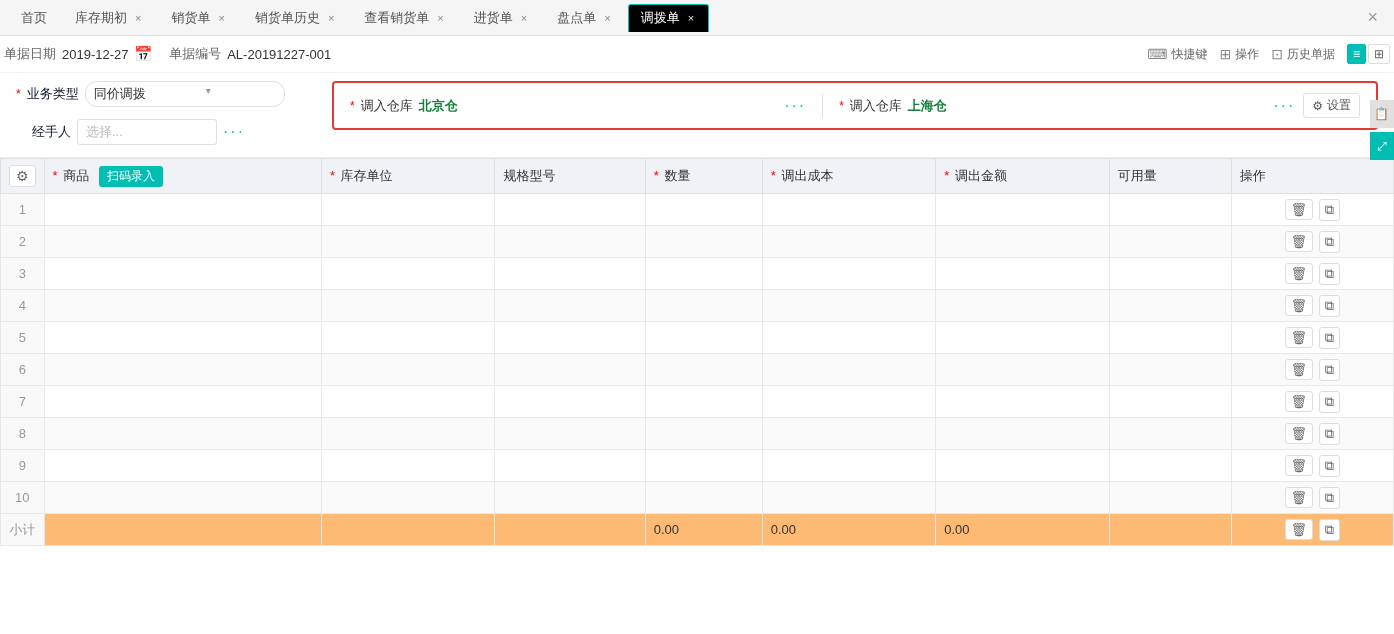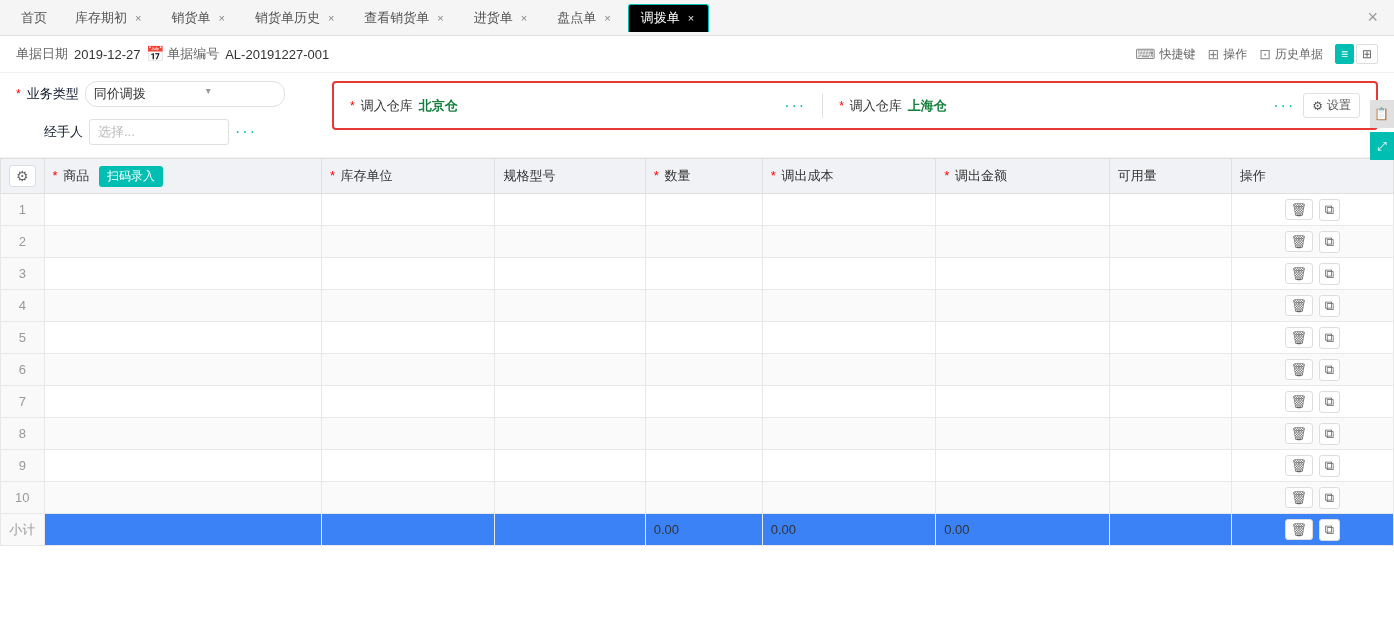--- a/index.html
+++ b/index.html
@@ -48,22 +48,22 @@
       font-size: 18px;
       color: #999;
       cursor: pointer;
       padding: 4px 8px;
     }
 
     
     .toolbar {
       display: flex;
       align-items: center;
-      padding: 8px 16px;
-      gap: 2px;
+      padding: 8px 4px;
+      gap: 16px;
       border-bottom: 1px solid #f0f0f0;
     }
     .toolbar-item {
       display: flex;
       align-items: center;
       gap: 6px;
       font-size: 13px;
       color: #333;
     }
     .toolbar-item label { color: #666; }
@@ -195,21 +195,21 @@
     }
     thead th.required::before {
       content: '*';
       color: #f00;
       margin-right: 2px;
     }
     tbody tr {
       height: 32px;
     }
     tbody tr:nth-child(even) { background: #fafafa; }
-    tbody tr.subtotal { background: #3b82f6; }
+    tbody tr.subtotal { background: #fdba74; }
     tbody td {
       padding: 4px 8px;
       border: 1px solid #e8e8e8;
       color: #333;
     }
     tbody td.row-num {
       text-align: center;
       color: #999;
       background: #f9f9f9;
       width: 40px;
@@ -360,21 +360,21 @@
   <div class="form-left">
     <div class="form-field">
       <span class="required-star">*</span>
       <span class="field-label">业务类型</span>
       <div class="dropdown-select">
         <span>同价调拨</span>
         <span class="dropdown-arrow">▾</span>
       </div>
     </div>
     <div class="person-field">
-      <span class="field-label" style="margin-left:28px;">经手人</span>
+      <span class="field-label" style="margin-left:16px;">经手人</span>
       <span class="person-placeholder" style="cursor:pointer; border:1px solid #e0e0e0; border-radius:3px; padding:3px 8px; min-width:140px; display:inline-block; color:#bbb;">选择...</span>
       <span class="field-dots">···</span>
     </div>
   </div>
 
   <div class="warehouse-box">
     <div class="warehouse-item">
       <span class="required-star">*</span>
       <span class="warehouse-label">调入仓库</span>
       <span class="warehouse-value">北京仓</span>

